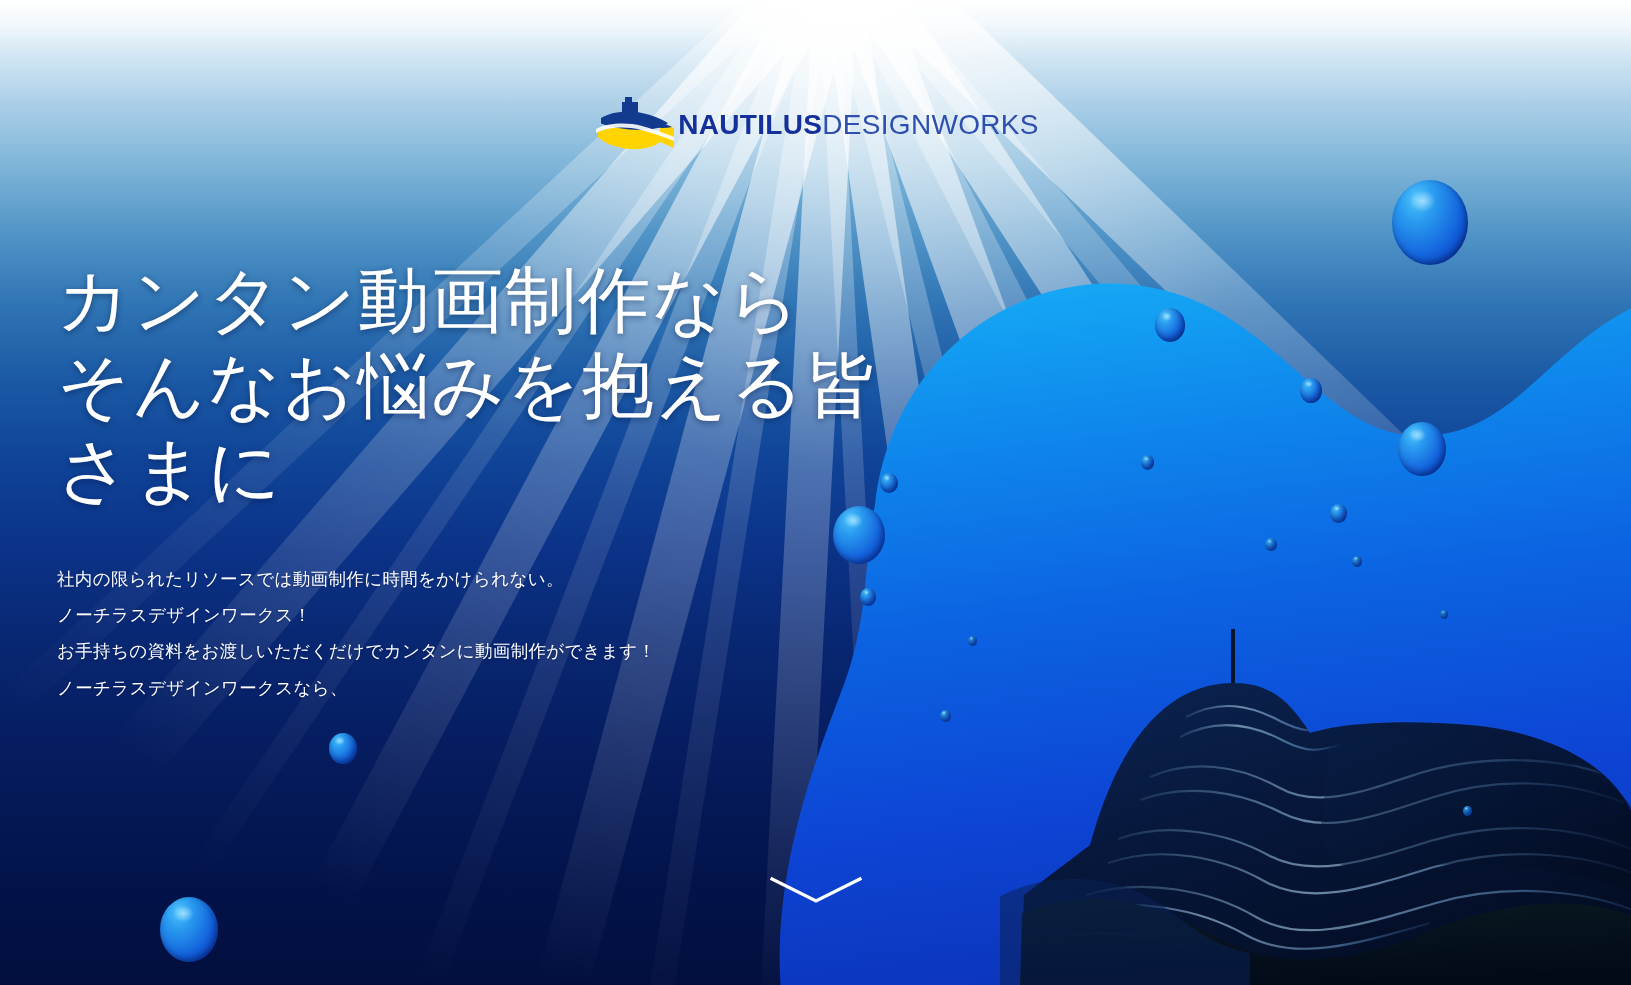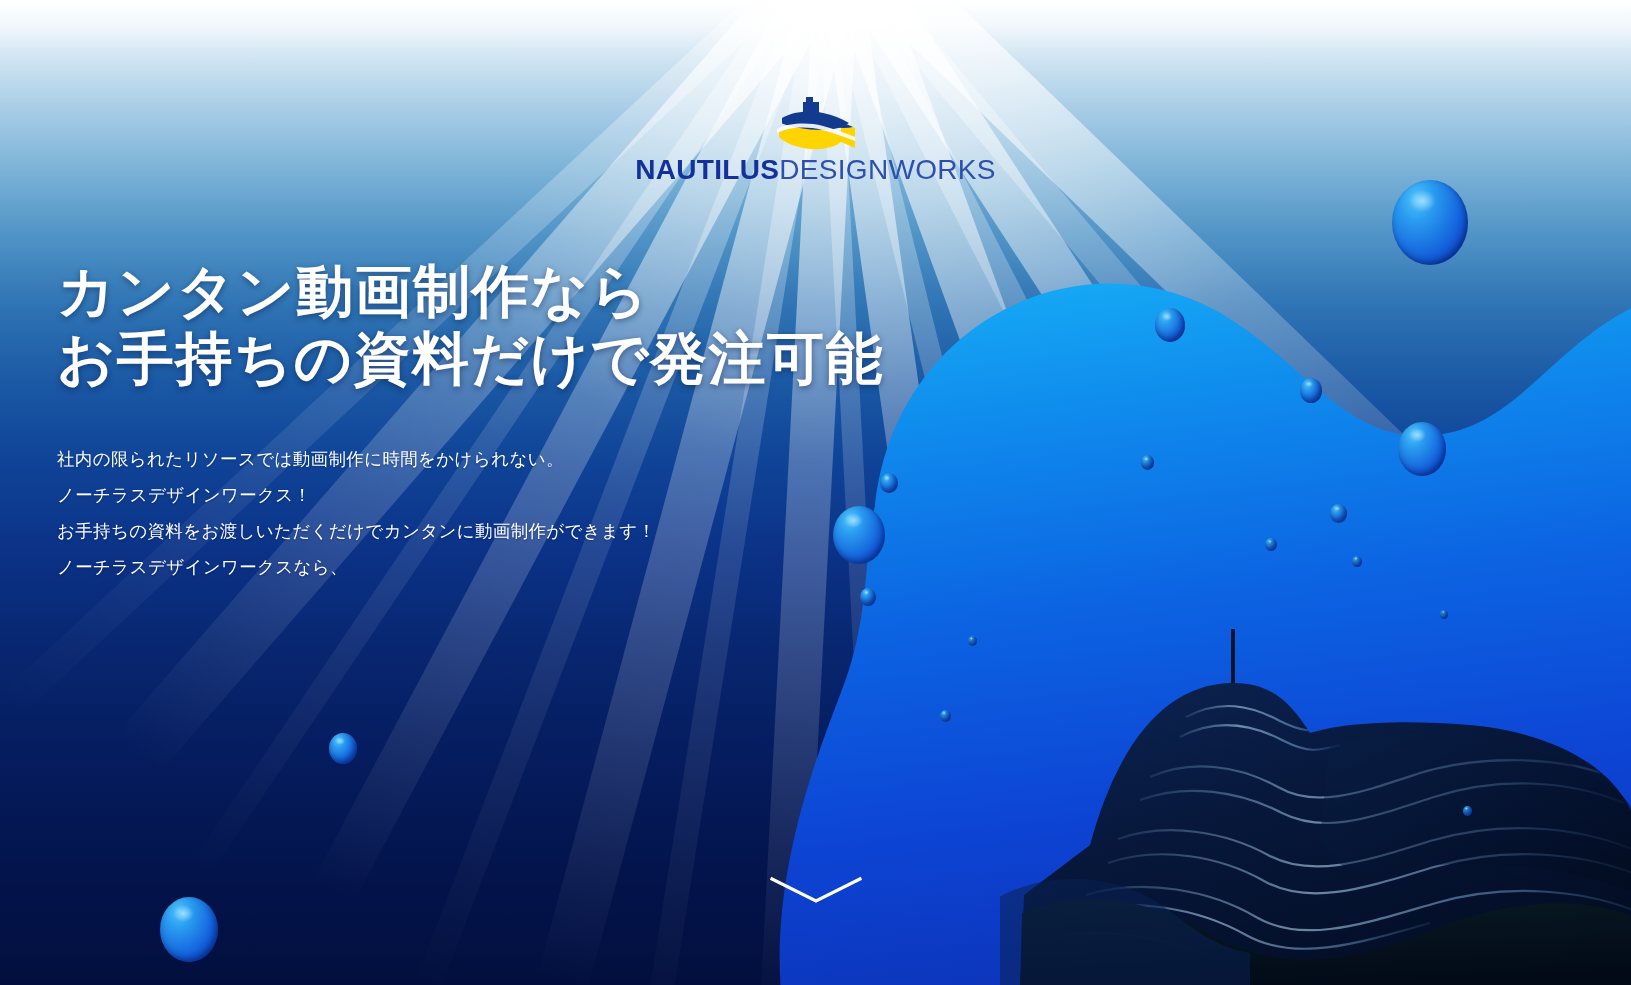--- a/index.html
+++ b/index.html
@@ -81,21 +81,20 @@
     position:absolute;
     left:0; top:96px;
     width:100%;
     display:flex;
     justify-content:center;
     align-items:center;
   }
   .logo-link {
     display:flex; align-items:center; gap:2px;
     text-decoration:none;
-    flex-direction:column;
   }
   .logo-mark { width:84px; height:58px; display:block; }
   .logo-text {
     font-size:28px;
     letter-spacing:.3px;
     line-height:1;
     white-space:nowrap;
     color:#0b2f8c;
     font-family:"Liberation Sans", sans-serif;
   }
@@ -111,22 +110,22 @@
   }
   .eyebrow {
     font-size:26px;
     font-weight:bold;
     letter-spacing:1px;
     line-height:1.25;
     text-shadow:0 1px 3px rgba(0,15,60,.4);
     margin-bottom:12px;
   }
   .headline {
-    font-size:57px;
-    font-weight:bold;
+    font-size:72px;
+    font-weight:normal;
     letter-spacing:1.5px;
     line-height:1.18;
     text-shadow:0 2px 6px rgba(0,15,60,.45);
   }
   .lead {
     margin-top:48px;
     font-size:17.5px;
     line-height:2.07;
     letter-spacing:.35px;
     text-shadow:0 1px 2px rgba(0,15,60,.35);
@@ -299,21 +298,21 @@
       </svg>
       <span class="logo-text">
         <span class="b">NAUTILUS</span><span class="l">DESIGNWORKS</span>
       </span>
     </a>
   </div>
 
   <div class="copy">
     <h1 class="headline">
       <div>カンタン動画制作なら</div>
-      <div>お手持ちの資料だけで発注可能</div>
+      <div>そんなお悩みを抱える皆さまに</div>
     </h1>
     <div class="lead">
       <div>社内の限られたリソースでは動画制作に時間をかけられない。</div>
       <div>ノーチラスデザインワークス！</div>
       <div>お手持ちの資料をお渡しいただくだけでカンタンに動画制作ができます！</div>
       <div>ノーチラスデザインワークスなら、</div>
     </div>
   </div>
 
   <svg class="scroll-cue" viewBox="0 0 96 30">

